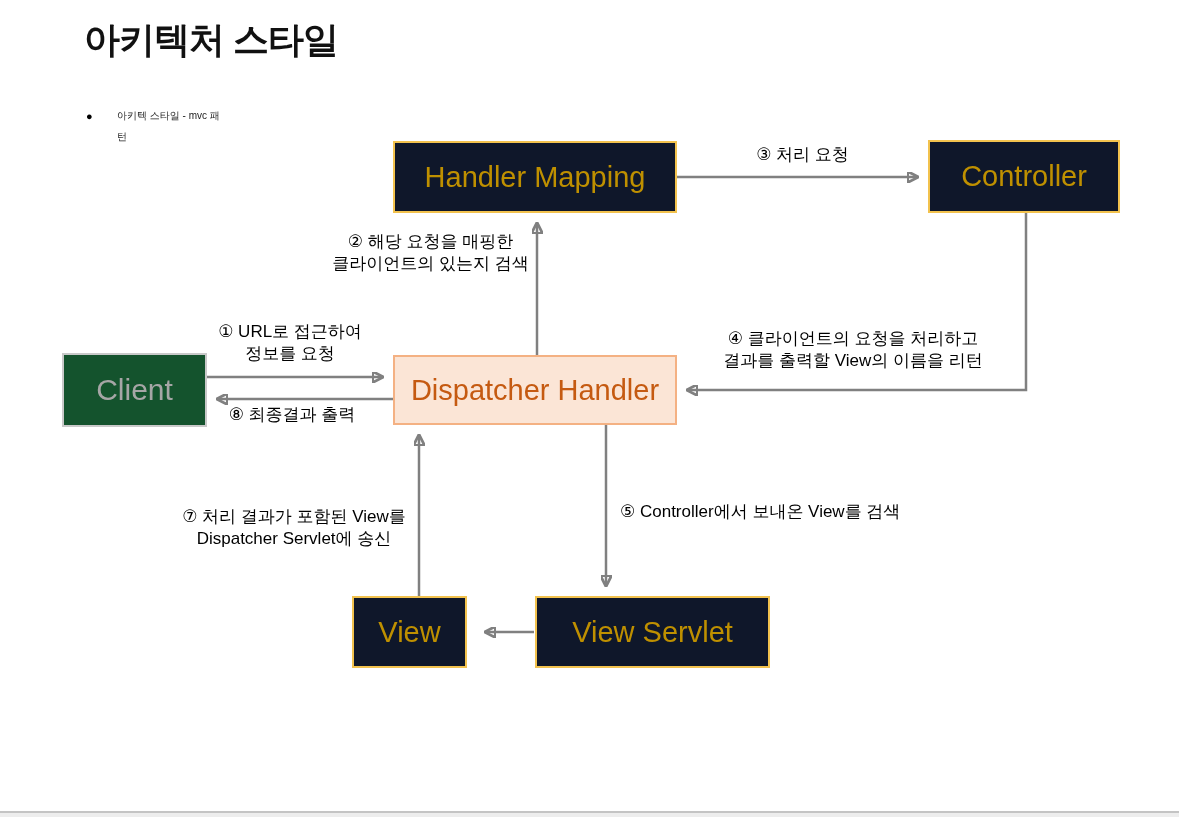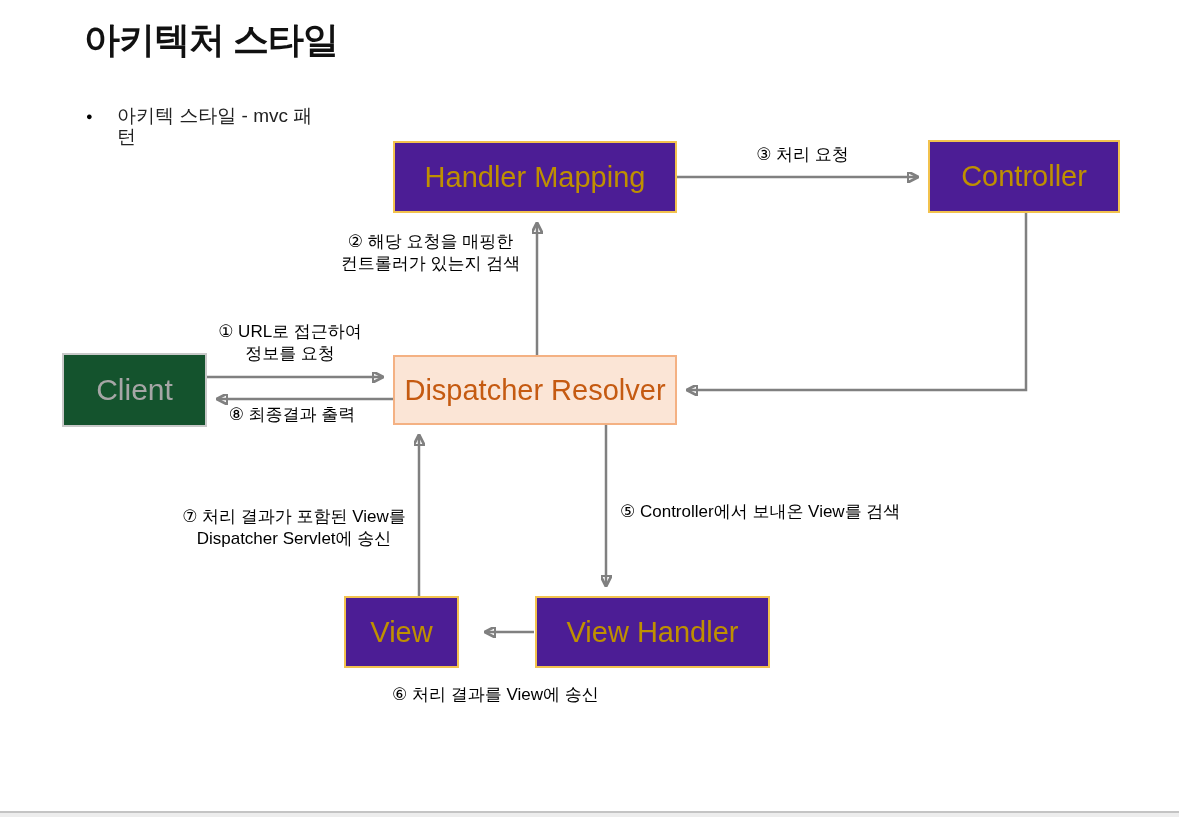--- a/index.html
+++ b/index.html
@@ -32,45 +32,45 @@
     top: 6px;
     font-size: 11px;
     color: #000000;
     line-height: 11px;
   }
   .bullet-text {
     position: absolute;
     left: 31px;
     top: 0px;
     width: 200px;
-    font-size: 19px;
+    font-size: 10px;
     line-height: 21px;
     color: #222222;
     white-space: nowrap;
   }
 
   .node {
     position: absolute;
     display: flex;
     align-items: center;
     justify-content: center;
     border-style: solid;
     border-width: 2px;
     font-size: 29px;
     white-space: nowrap;
   }
-  .node-yellow { background: #4c1d95; border-color: #F2C24E; color: #BF9000; }
+  .node-yellow { background: #0f172a; border-color: #F2C24E; color: #BF9000; }
   .node-orange { background: #FBE5D6; border-color: #F4B183; color: #C55A11; }
   .node-gray   { background: #14532d; border-color: #C9C9C9; color: #A6A6A6; }
 
   #node-handler-mapping   { left: 393px; top: 141px; width: 284px; height: 72px; }
   #node-controller        { left: 928px; top: 140px; width: 192px; height: 73px; }
   #node-client            { left: 62px;  top: 353px; width: 145px; height: 74px; font-size: 30px; }
   #node-dispatcher        { left: 393px; top: 355px; width: 284px; height: 70px; }
-  #node-view              { left: 344px; top: 596px; width: 115px; height: 72px; }
+  #node-view              { left: 352px; top: 596px; width: 115px; height: 72px; }
   #node-view-resolver     { left: 535px; top: 596px; width: 235px; height: 72px; }
 
   .edge-label {
     position: absolute;
     font-size: 17px;
     line-height: 22px;
     color: #000000;
     text-align: center;
   }
   .edge-label div { white-space: nowrap; }
@@ -153,45 +153,46 @@
   <div class="node node-yellow" id="node-handler-mapping">
     <span>Handler Mapping</span>
   </div>
   <div class="node node-yellow" id="node-controller">
     <span>Controller</span>
   </div>
   <div class="node node-gray" id="node-client">
     <span>Client</span>
   </div>
   <div class="node node-orange" id="node-dispatcher">
-    <span>Dispatcher Resolver</span>
+    <span>Dispatcher Handler</span>
   </div>
   <div class="node node-yellow" id="node-view">
     <span>View</span>
   </div>
   <div class="node node-yellow" id="node-view-resolver">
-    <span>View Handler</span>
+    <span>View Servlet</span>
   </div>
 
   <div class="edge-label" id="label-step1">
     <div>① URL로 접근하여</div>
     <div>정보를 요청</div>
   </div>
   <div class="edge-label" id="label-step2">
     <div>② 해당 요청을 매핑한</div>
-    <div>컨트롤러가 있는지 검색</div>
+    <div>클라이언트의 있는지 검색</div>
   </div>
   <div class="edge-label" id="label-step3">
     <div>③ 처리 요청</div>
   </div>
+  <div class="edge-label" id="label-step4">
+    <div>④ 클라이언트의 요청을 처리하고</div>
+    <div>결과를 출력할 View의 이름을 리턴</div>
+  </div>
   <div class="edge-label align-left" id="label-step5">
     <div>⑤ Controller에서 보내온 View를 검색</div>
-  </div>
-  <div class="edge-label align-left" id="label-step6">
-    <div>⑥ 처리 결과를 View에 송신</div>
   </div>
   <div class="edge-label" id="label-step7">
     <div>⑦ 처리 결과가 포함된 View를</div>
     <div>Dispatcher Servlet에 송신</div>
   </div>
   <div class="edge-label" id="label-step8">
     <div>⑧ 최종결과 출력</div>
   </div>
 
   <div class="bottom-rule"></div>

